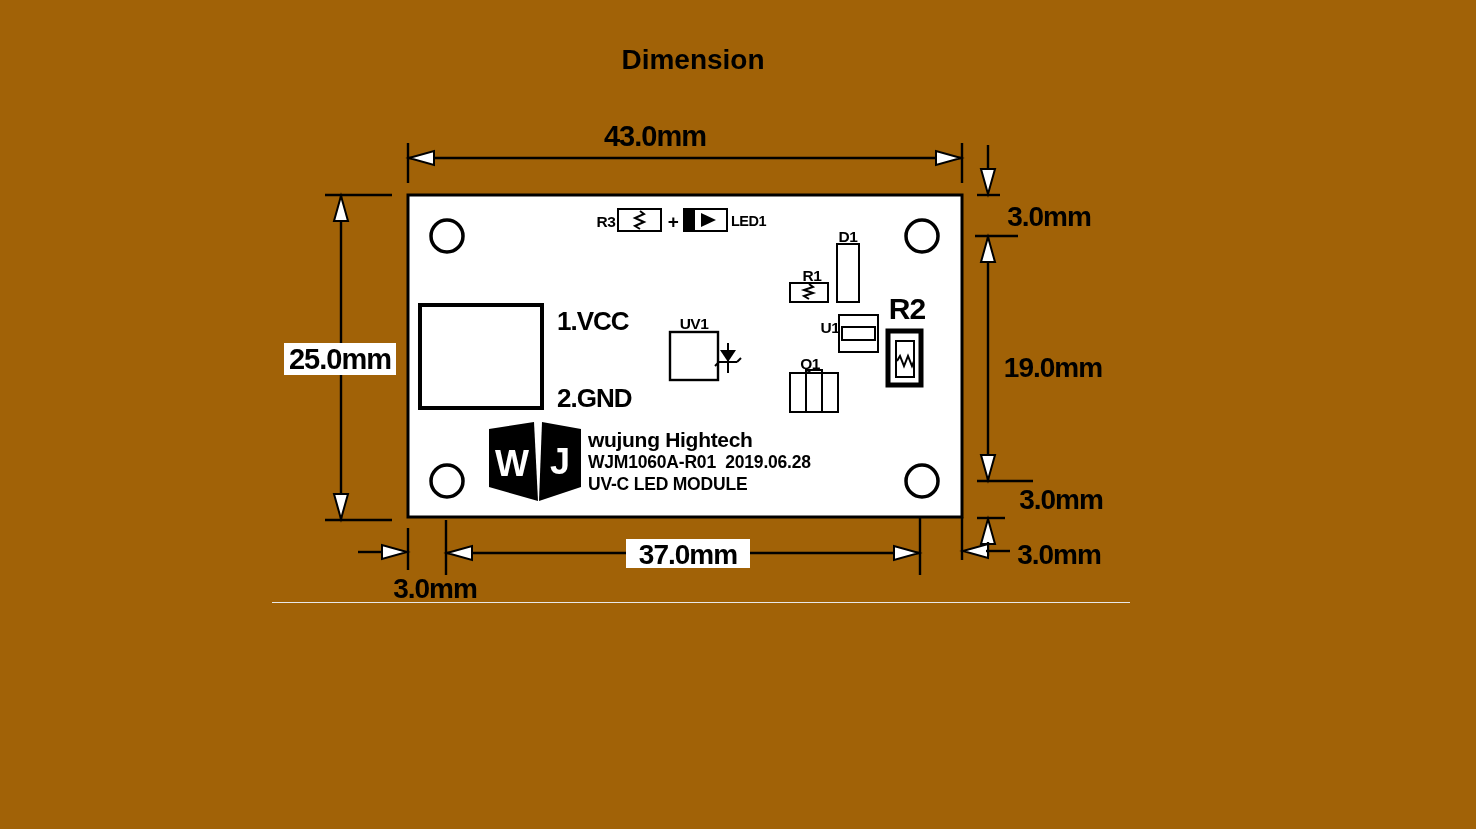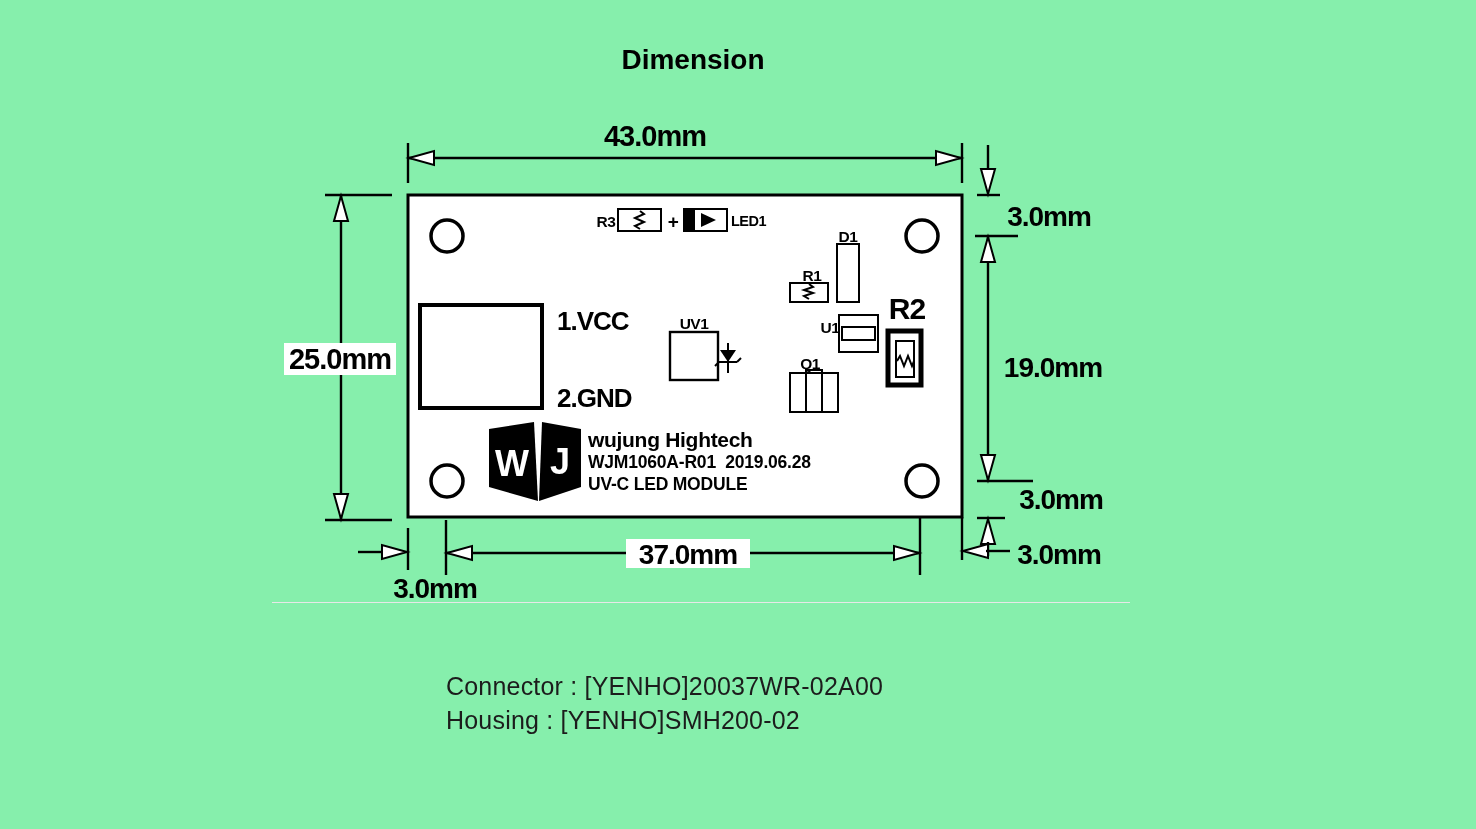--- a/index.html
+++ b/index.html
@@ -1,16 +1,16 @@
 <!DOCTYPE html>
 <html><head>
 <meta charset="utf-8">
 <style>
   html,body{margin:0;padding:0;background:#fff;}
-  .canvas{position:relative;width:1476px;height:829px;background:#86efac;overflow:hidden;
+  .canvas{position:relative;width:1476px;height:829px;background:#a16207;overflow:hidden;
           font-family:"Liberation Sans",sans-serif;}
   .page-title{position:absolute;left:563px;top:44px;width:260px;text-align:center;
               font-size:28px;font-weight:bold;color:#000;letter-spacing:0;}
   svg text{fill:#000;}
   .dim-text{font-family:"Liberation Sans",sans-serif;font-size:28px;font-weight:bold;letter-spacing:-1px;}
   .dim-text-lg{font-family:"Liberation Sans",sans-serif;font-size:29px;font-weight:bold;letter-spacing:-1px;}
   .comp-text{font-family:"Liberation Sans",sans-serif;font-size:15.5px;font-weight:bold;letter-spacing:-0.5px;}
   .comp-text-sm{font-family:"Liberation Sans",sans-serif;font-size:14.5px;font-weight:bold;letter-spacing:-0.5px;}
   .comp-text-xl{font-family:"Liberation Sans",sans-serif;font-size:30px;font-weight:bold;letter-spacing:-1px;}
   .pin-text{font-family:"Liberation Sans",sans-serif;font-size:26px;font-weight:bold;letter-spacing:-1px;}
@@ -164,18 +164,14 @@
         <line x1="408" y1="528" x2="408" y2="570" class="ln"></line>
         <line x1="358" y1="552" x2="384" y2="552" class="ln"></line>
         <polygon points="407,552 382,545 382,559" class="arrow"></polygon>
         <text x="435" y="598" text-anchor="middle" class="dim-text">3.0mm</text>
       </g>
     </g>
   </svg>
 
   <div class="divider"></div>
 
-  <div class="notes">
-    <div>Connector : [YENHO]20037WR-02A00</div>
-    <div>Housing : [YENHO]SMH200-02</div>
-  </div>
 
 </div>
 
 </body></html>

